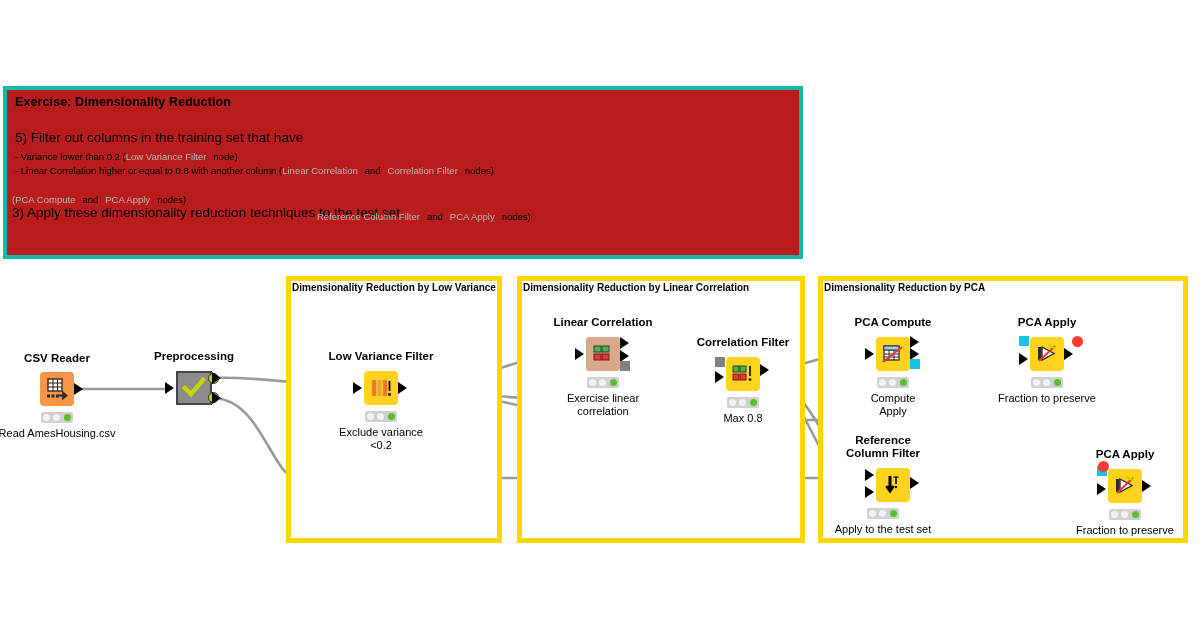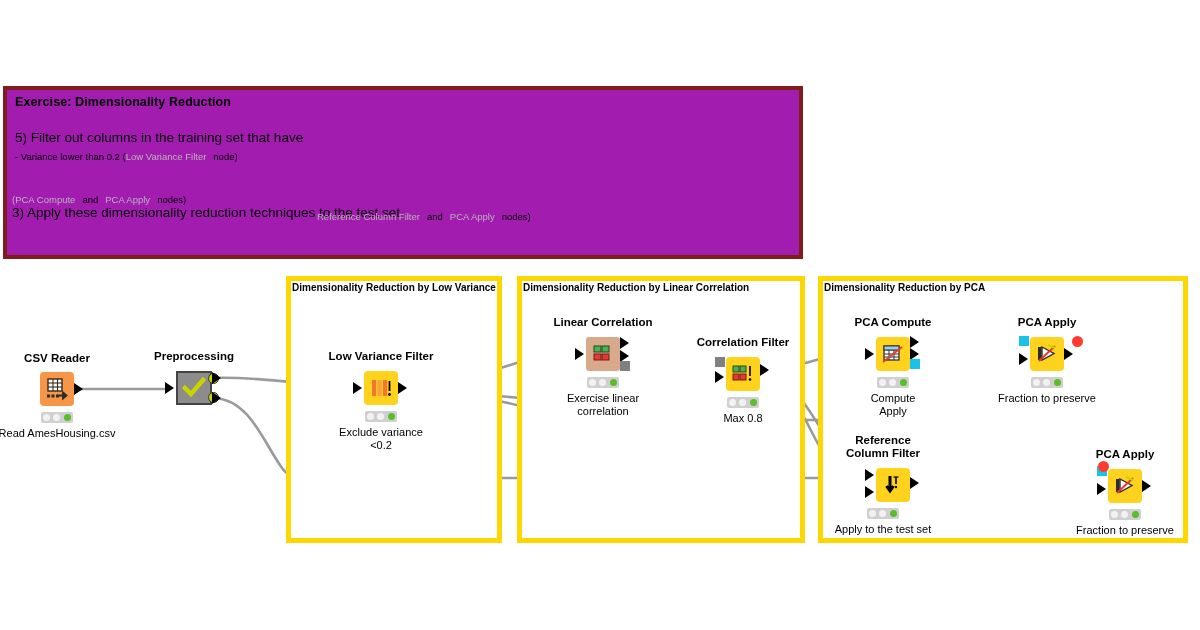--- a/index.html
+++ b/index.html
@@ -8,22 +8,22 @@
     background:#ffffff;
     font-family:"Liberation Sans", sans-serif;
     overflow:hidden;
     position:relative;
   }
   #stage{position:absolute;left:0;top:0;width:1200px;height:630px;}
 
   
   .annotation{
     position:absolute;
-    background:#a21caf;
-    border:4px solid #7f1d1d;
+    background:#b91c1c;
+    border:4px solid #14b8a6;
     box-sizing:border-box;
   }
   #exercise-box{left:3px;top:86px;width:800px;height:173px;}
   .ann-title{
     position:absolute;left:8px;top:5px;
     font-size:12.5px;font-weight:bold;color:#000;
     letter-spacing:.1px;
   }
   .ann-line{position:absolute;color:#000;white-space:nowrap;}
   .big{font-size:13.5px;}
@@ -149,20 +149,23 @@
 
   <div class="annotation" id="exercise-box">
     <div class="ann-title">Exercise: Dimensionality Reduction</div>
 
     <div class="ann-line big" style="left:8px;top:40px;">5) Filter out columns in the training set that have</div>
 
     <div class="ann-line small" style="left:8px;top:61px;">
       <span>- Variance lower than 0.2 (</span><span class="nodemention">Low Variance Filter</span><span class="sp"></span><span>node)</span>
     </div>
 
+    <div class="ann-line small" style="left:8px;top:75px;">
+      <span>- Linear Correlation higher or equal to 0.8 with another column (</span><span class="nodemention">Linear Correlation</span><span class="sp"></span><span>and</span><span class="sp"></span><span class="nodemention">Correlation Filter</span><span class="sp"></span><span>nodes)</span>
+    </div>
 
 
     <div class="ann-line small" style="left:5px;top:104px;">
       <span class="nodemention">(</span><span class="nodemention">PCA Compute</span><span class="sp"></span><span>and</span><span class="sp"></span><span class="nodemention">PCA  Apply</span><span class="sp"></span><span>nodes)</span>
     </div>
 
     <div class="ann-line big" style="left:5px;top:115px;">3) Apply these dimensionality reduction techniques to the test set</div>
 
     <div class="ann-line small" style="left:310px;top:121px;">
       <span class="nodemention">Reference Column Filter</span><span class="sp"></span><span>and</span><span class="sp"></span><span class="nodemention">PCA  Apply</span><span class="sp"></span><span>nodes)</span>

